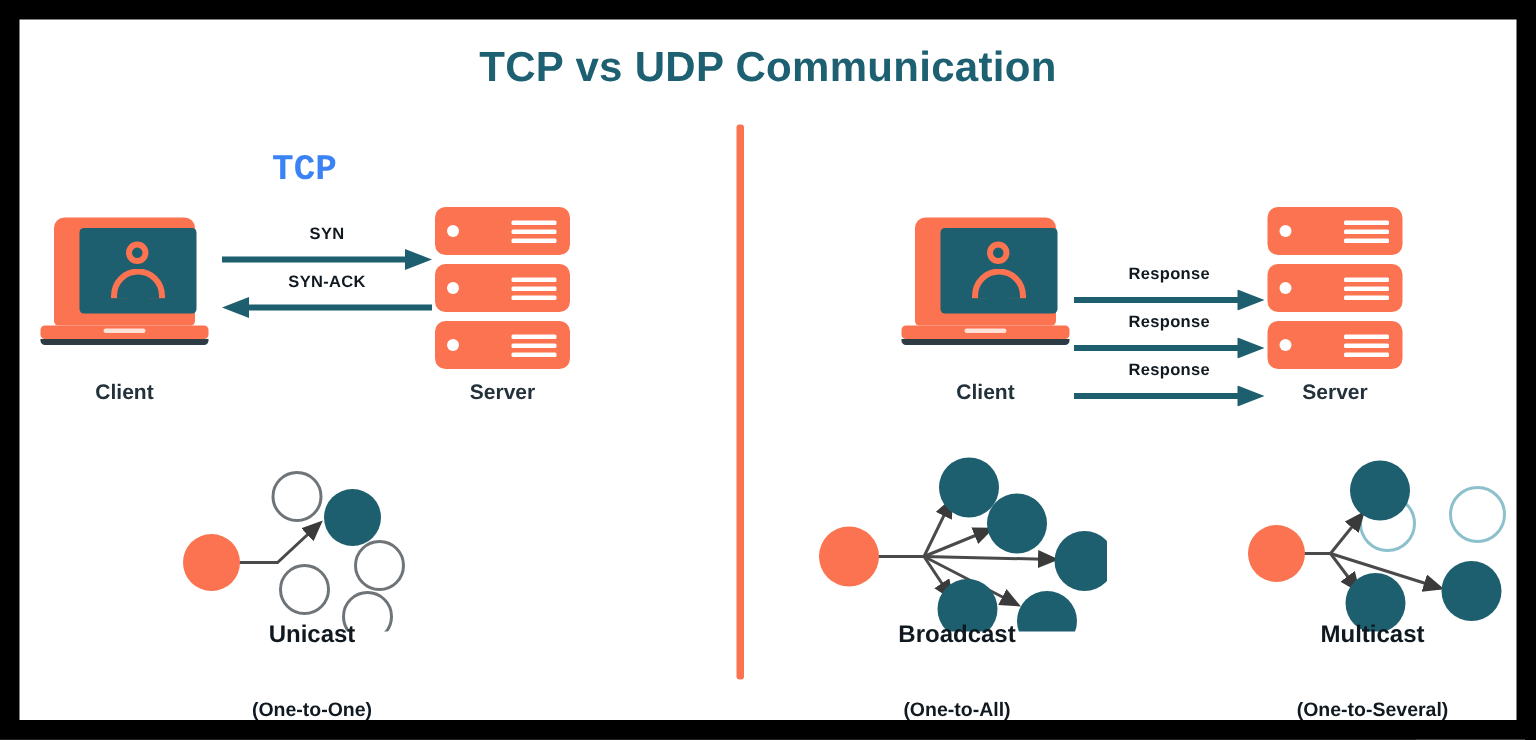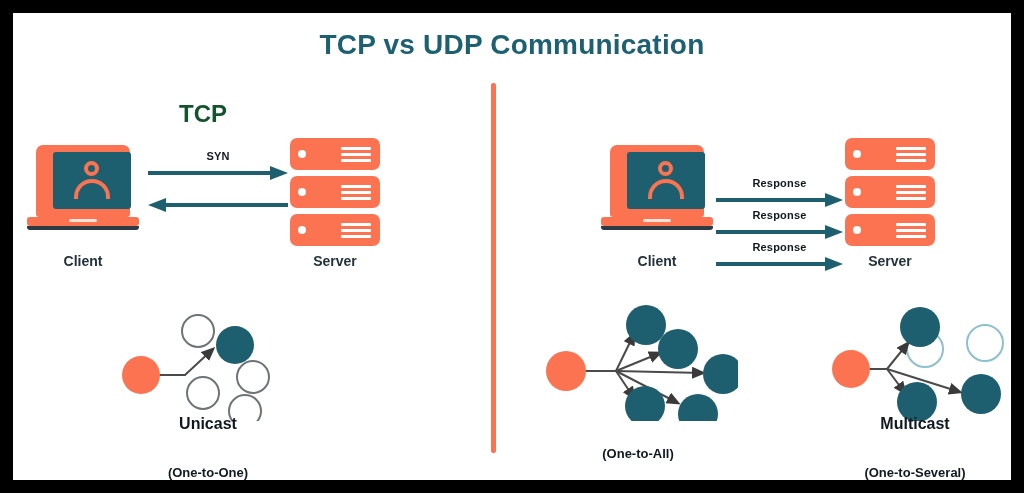--- a/index.html
+++ b/index.html
@@ -11,22 +11,22 @@
 
   
   #title{position:absolute;left:0;top:16px;width:998px;text-align:center;
          font-size:28px;font-weight:bold;color:#1d6072;letter-spacing:.2px;}
 
   
   #divider{position:absolute;left:478px;top:70px;width:5px;height:370px;
            background:#fb7350;border-radius:2px;}
 
   
-  .proto-head{position:absolute;font-size:24px;font-weight:bold;color:#14532d;
-              text-align:center;}
+  .proto-head{position:absolute;font-size:24px;font-weight:bold;color:#3b82f6;
+              text-align:center;font-family:Liberation Mono, monospace;}
   #tcp-head{left:115px;top:87px;width:150px;}
   #udp-head{left:690px;top:87px;width:150px;}
 
   
   .laptop{position:absolute;width:112px;height:92px;}
   .lt-body{position:absolute;left:9px;top:0;width:94px;height:72px;
            background:#fb7350;border-radius:7px 7px 3px 3px;}
   .lt-screen{position:absolute;left:17px;top:7px;width:78px;height:57px;
              background:#1d5f6e;border-radius:3px;}
   .lt-base{position:absolute;left:0;top:72px;width:112px;height:9px;
@@ -124,20 +124,21 @@
   <div class="node-cap" style="left:277px;top:240px;width:90px;">Server</div>
 
   <div class="flow" style="left:135px;top:140px;width:140px;">
     <div class="lbl">SYN</div>
     <svg width="140" height="14">
       <line x1="0" y1="7" x2="124" y2="7" stroke="#1d5f6e" stroke-width="4"></line>
       <polygon points="122,0 140,7 122,14" fill="#1d5f6e"></polygon>
     </svg>
   </div>
   <div class="flow" style="left:135px;top:172px;width:140px;">
+    <div class="lbl">SYN-ACK</div>
     <svg width="140" height="14">
       <line x1="16" y1="7" x2="140" y2="7" stroke="#1d5f6e" stroke-width="4"></line>
       <polygon points="18,0 0,7 18,14" fill="#1d5f6e"></polygon>
     </svg>
   </div>
 
 
   <div class="laptop" style="left:588px;top:132px;">
     <div class="lt-body">
       <div class="lt-screen"></div>
@@ -237,20 +238,21 @@
       <line x1="78" y1="70" x2="96" y2="97" stroke="#4a4a4a" stroke-width="2" marker-end="url(#ahd2)"></line>
       <line x1="78" y1="70" x2="140" y2="102" stroke="#4a4a4a" stroke-width="2" marker-end="url(#ahd2)"></line>
       <circle cx="108" cy="24" r="20" fill="#1d5f6e"></circle>
       <circle cx="140" cy="48" r="20" fill="#1d5f6e"></circle>
       <circle cx="185" cy="73" r="20" fill="#1d5f6e"></circle>
       <circle cx="107" cy="105" r="20" fill="#1d5f6e"></circle>
       <circle cx="160" cy="113" r="20" fill="#1d5f6e"></circle>
       <circle cx="28" cy="70" r="20" fill="#fb7350"></circle>
     </svg>
     <div class="cast-cap" style="top:113px;">
+      <div class="c1">Broadcast</div>
       <div class="c2">(One-to-All)</div>
     </div>
   </div>
 
   <div class="cast" style="left:812px;top:288px;width:180px;height:120px;">
     <svg width="180" height="120">
       <defs>
         <marker id="ahd3" markerWidth="7" markerHeight="7" refX="5.5" refY="3" orient="auto">
           <polygon points="0,0 7,3 0,6" fill="#3a3a3a"></polygon>
         </marker>

